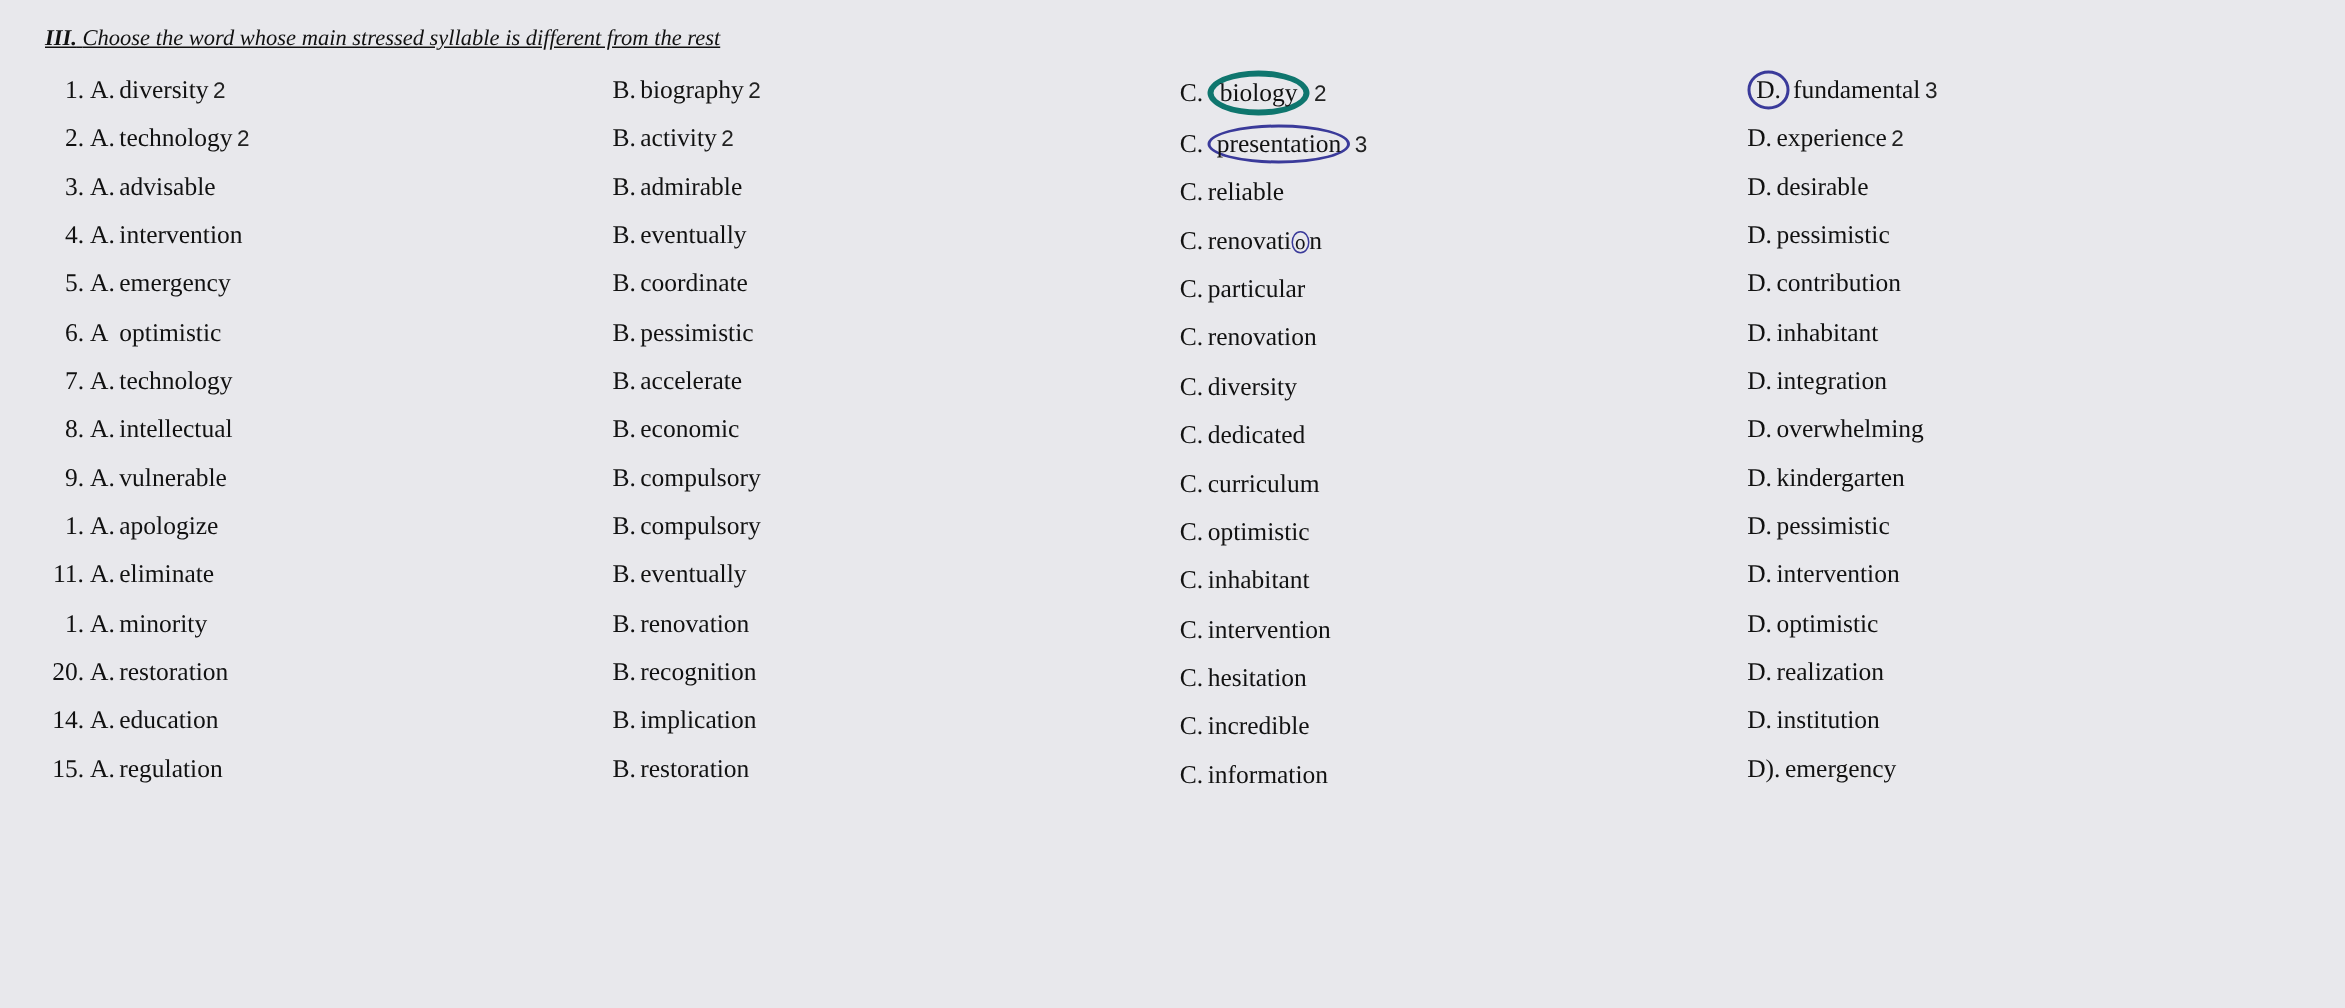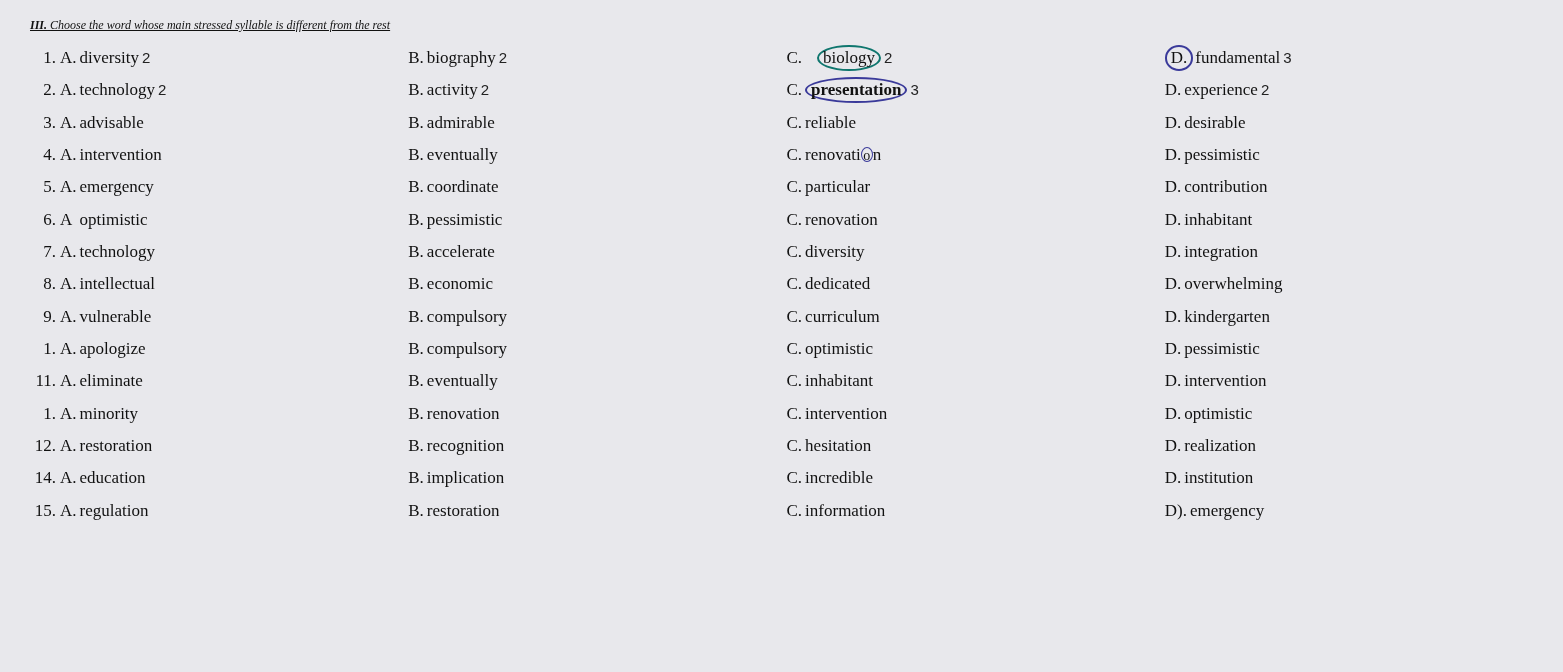--- a/index.html
+++ b/index.html
@@ -7,21 +7,21 @@
       background: #e8e8ec;
       font-family: 'Times New Roman', Times, serif;
       font-size: 17px;
       color: #111;
       width: 1563px;
       min-height: 672px;
       padding: 18px 30px 20px 30px;
     }
     .section-title {
       font-style: italic;
-      font-size: 12px;
+      font-size: 15px;
       text-decoration: underline;
       margin-bottom: 10px;
       font-weight: normal;
     }
     .section-title strong {
       font-weight: bold;
       font-style: italic;
     }
     .questions-grid {
       display: grid;
@@ -135,21 +135,21 @@
       <span>eliminate</span>
     </div>
 
     <div class="row">
       <span class="num">1.</span>
       <span class="option-letter">A.</span>
       <span>minority</span>
     </div>
 
     <div class="row">
-      <span class="num">12.</span>
+      <span class="num">20.</span>
       <span class="option-letter">A.</span>
       <span>restoration</span>
     </div>
 
     <div class="row">
       <span class="num">14.</span>
       <span class="option-letter">A.</span>
       <span>education</span>
     </div>
 
@@ -222,27 +222,27 @@
     <div class="row">
       <span class="option-letter">B.</span>
       <span>restoration</span>
     </div>
   </div>
 
   <div class="col">
 
     <div class="row">
       <span class="option-letter">C.</span>
-      <span style="display:inline-block; border:2px solid #0f766e; border-radius:50%; padding:0 4px; line-height:1.3;margin-left:12px;">biology</span>
-      <span class="handwritten">2</span>
-    </div>
-
-    <div class="row">
-      <span class="option-letter">C.</span>
-      <span style="display:inline-block; border:2px solid #3a3a9a; border-radius:50%; padding:0 4px; line-height:1.3;font-weight:bold;">presentation</span>
+      <span style="display:inline-block; border:4px solid #0f766e; border-radius:50%; padding:0 4px; line-height:1.3;">biology</span>
+      <span class="handwritten">2</span>
+    </div>
+
+    <div class="row">
+      <span class="option-letter">C.</span>
+      <span style="display:inline-block; border:2px solid #3a3a9a; border-radius:50%; padding:0 4px; line-height:1.3;">presentation</span>
       <span class="handwritten">3</span>
     </div>
     <div class="row">
       <span class="option-letter">C.</span>
       <span>reliable</span>
     </div>
 
     <div class="row">
       <span class="option-letter">C.</span>
       <span>renovati</span>

